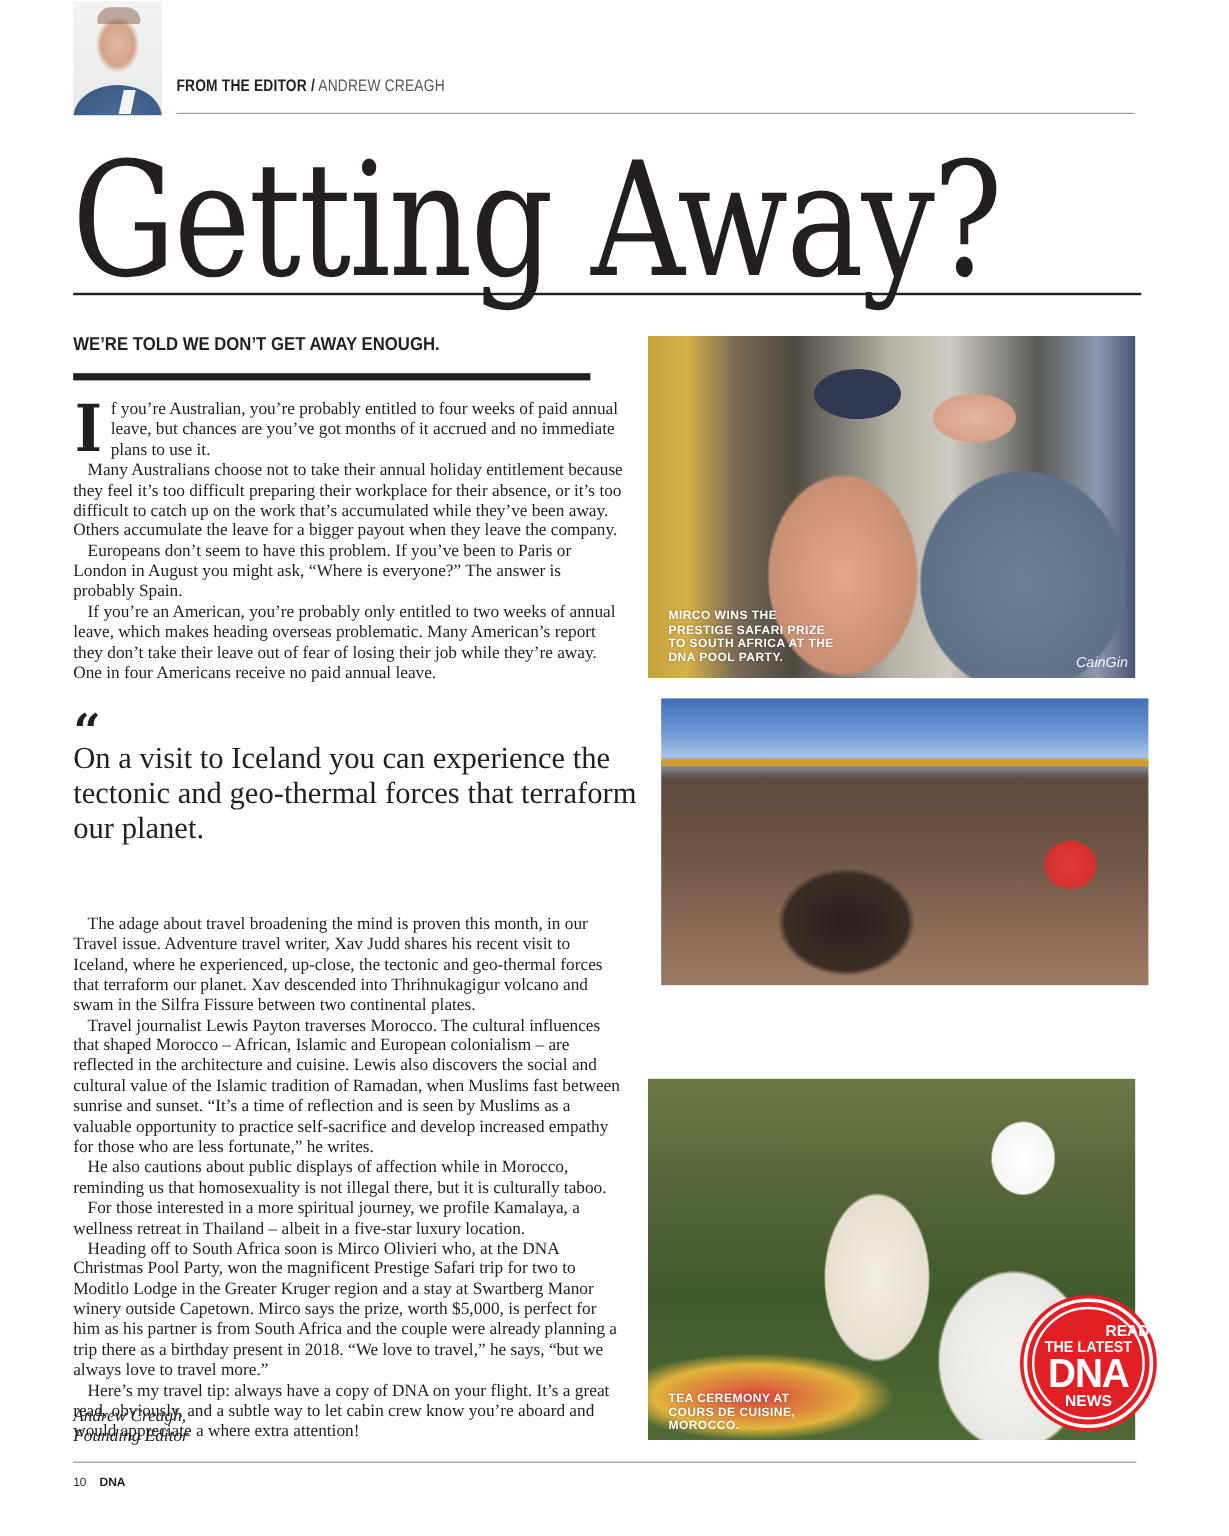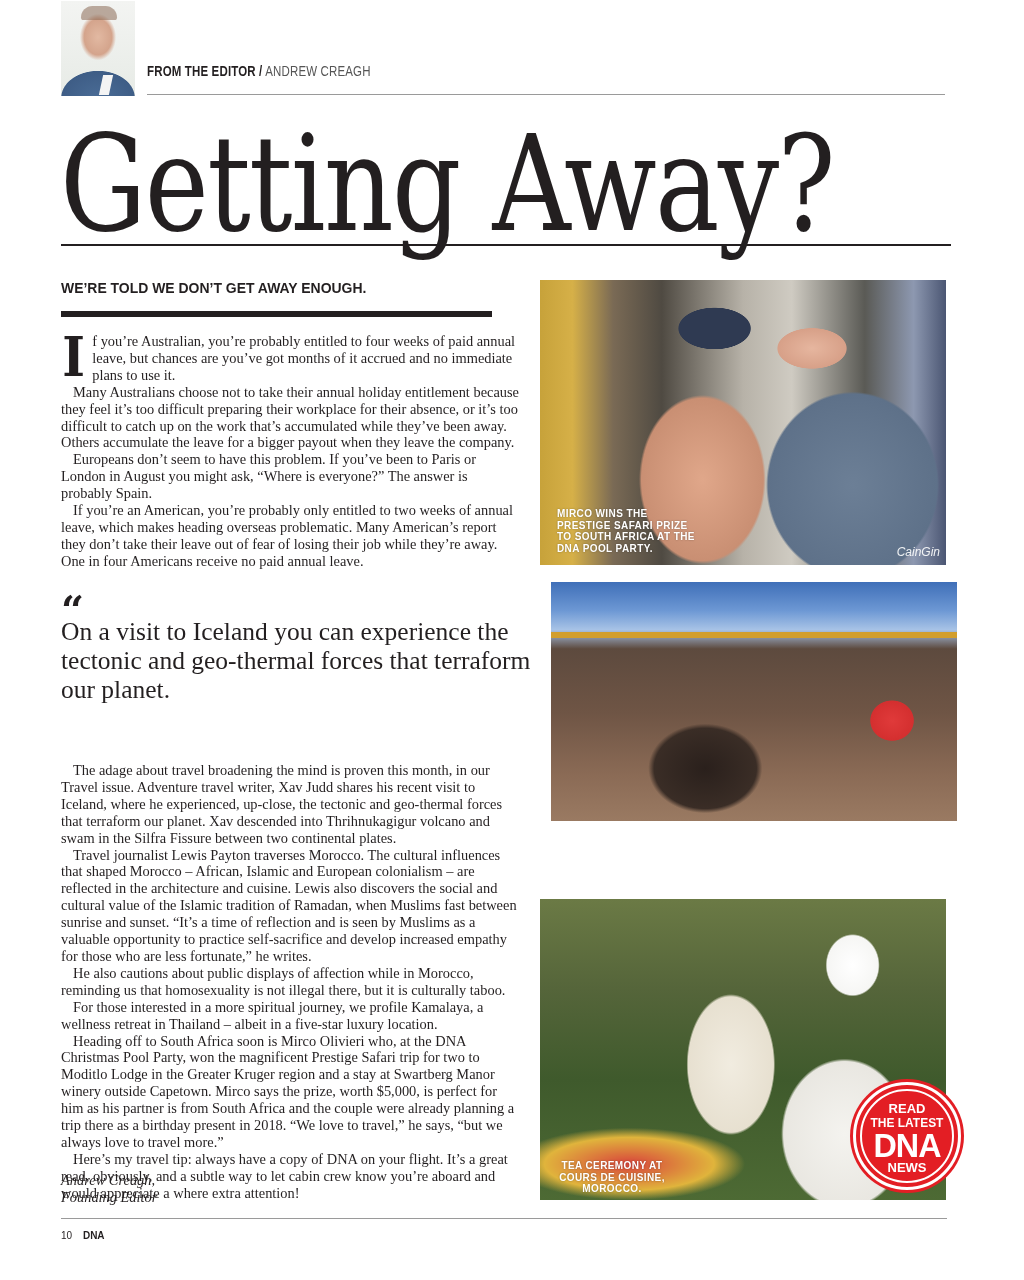--- a/index.html
+++ b/index.html
@@ -117,21 +117,21 @@
       font-style: italic; font-size: 12px; opacity: .9;
     }
 
     
     .badge {
       position: absolute; left: 853px; top: 1082px; width: 108px; height: 108px; border-radius: 50%;
       background: #e31e24; border: 3px solid #ffffff; box-shadow: 0 0 0 3px #e31e24;
       color: #ffffff; text-align: center; font-family: "Liberation Sans", sans-serif; font-weight: 700;
     }
     .badge .inner { position: absolute; left: 4px; top: 4px; right: 4px; bottom: 4px; border-radius: 50%; border: 2px solid #ffffff; }
-    .badge .l1 { position: absolute; left: 0; right: 0; top: 17px; font-size: 13px; line-height: 13px; }
+    .badge .l1 { position: absolute; left: 0; right: 0; top: 17px; font-size: 13px; line-height: 13px; text-align: right; }
     .badge .l2 { position: absolute; left: 0; right: 0; top: 31px; font-size: 13px; line-height: 13px; transform: scaleX(.92); }
     .badge .l3 { position: absolute; left: 0; right: 0; top: 43px; font-size: 34px; line-height: 34px; letter-spacing: -1px; transform: scaleX(.95); }
     .badge .l4 { position: absolute; left: 0; right: 0; top: 76px; font-size: 13px; line-height: 13px; }
   </style>
 </head>
 <body>
 
 <div class="editor-photo">
   <div class="hair"></div>
   <div class="collar"></div>
@@ -179,21 +179,21 @@
 <div class="photo photo-party">
   <div class="caption" style="width:140px;">MIRCO WINS THE PRESTIGE SAFARI PRIZE TO SOUTH AFRICA AT THE DNA POOL PARTY.</div>
   <div class="photo-credit">CainGin</div>
 </div>
 
 <div class="photo photo-volcano">
   <div class="caption" style="width:120px;">ENTERING THRIHNUKAGIGUR VOLCANO, ICELAND.</div>
 </div>
 
 <div class="photo photo-tea">
-  <div class="caption" style="width:110px;text-align:center;">TEA CEREMONY AT COURS DE CUISINE, MOROCCO.</div>
+  <div class="caption" style="width:110px;">TEA CEREMONY AT COURS DE CUISINE, MOROCCO.</div>
 </div>
 
 <div class="badge">
   <div class="inner"></div>
   <div class="l1">READ</div>
   <div class="l2">THE LATEST</div>
   <div class="l3">DNA</div>
   <div class="l4">NEWS</div>
 </div>
 

